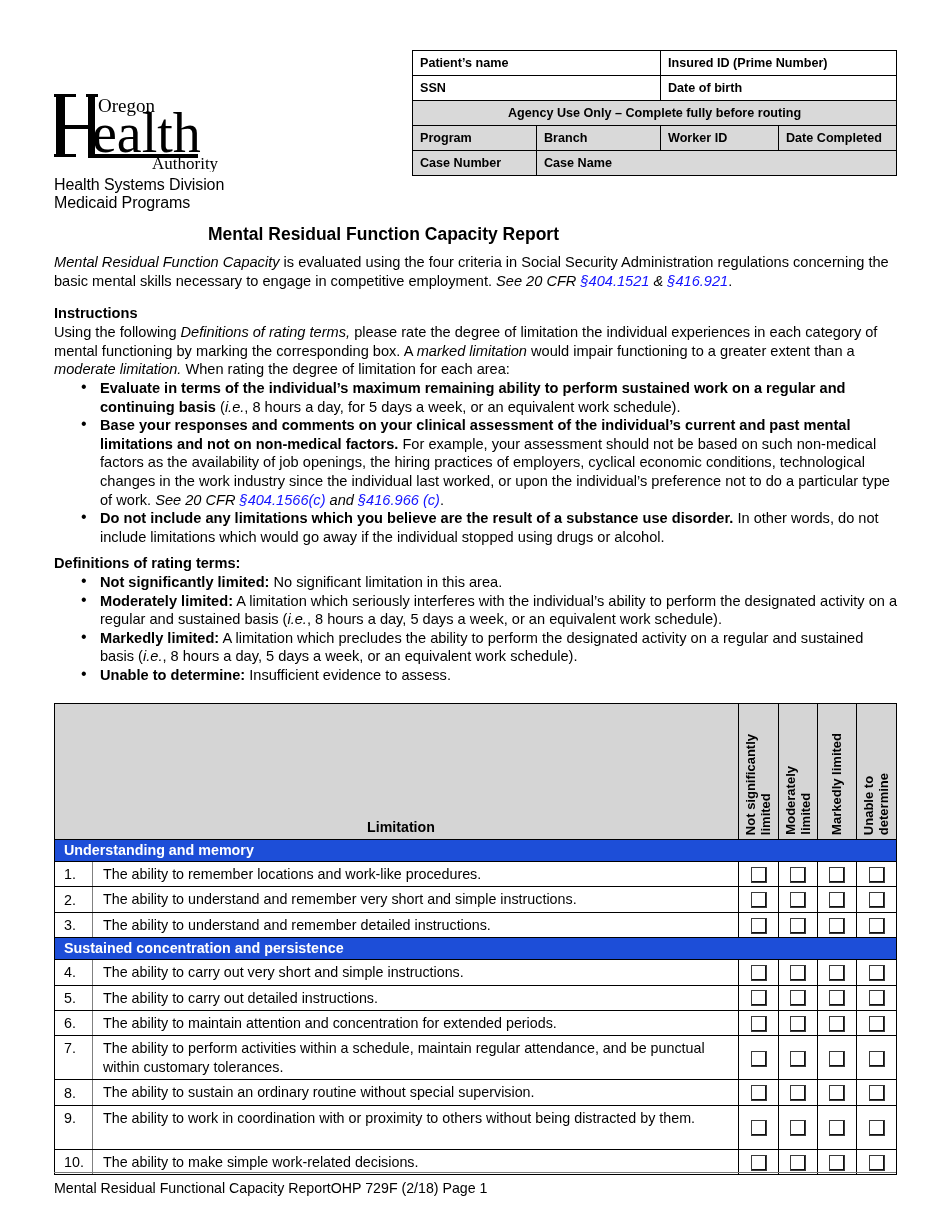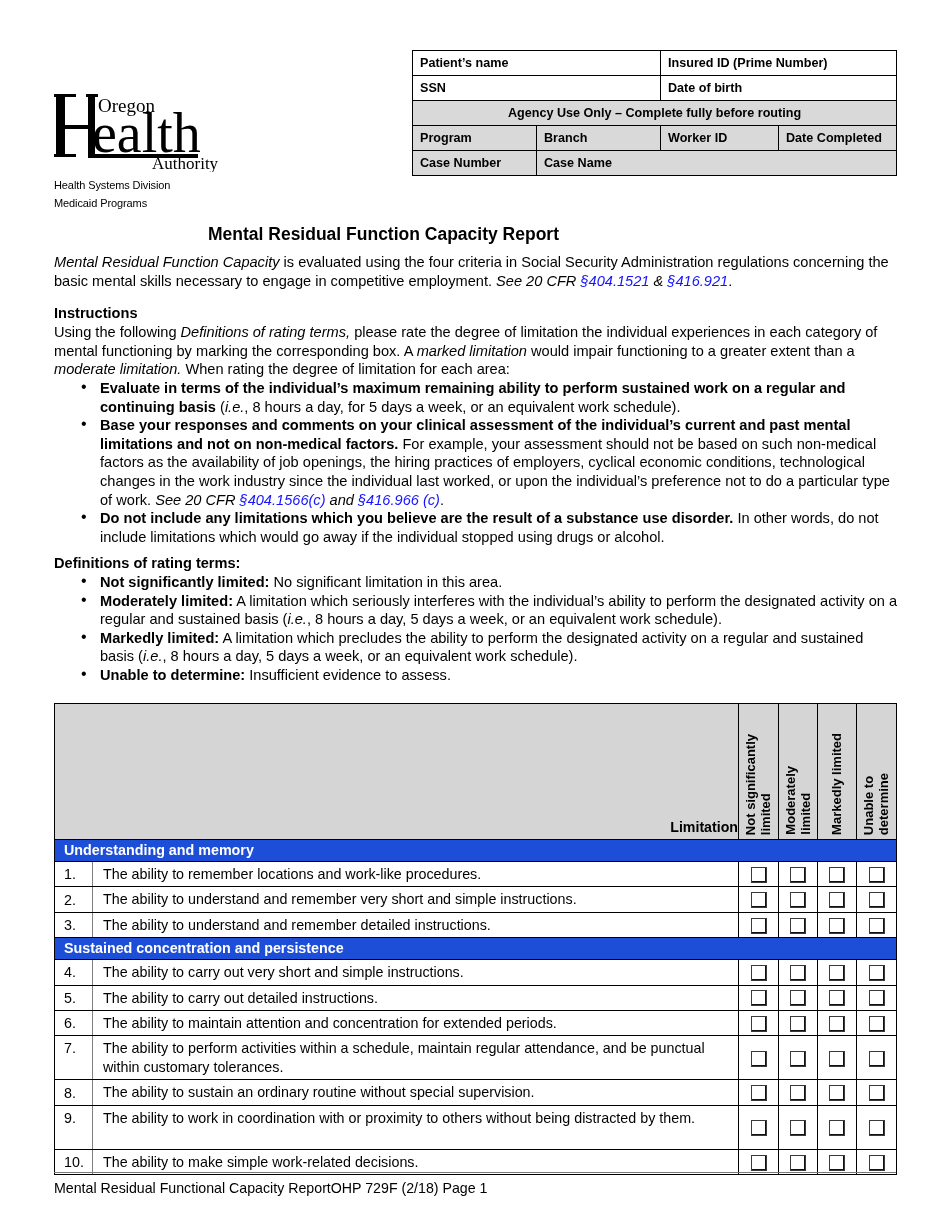--- a/index.html
+++ b/index.html
@@ -33,21 +33,21 @@
     width: 340px;
   }
   .oha-logo {
     position: relative;
     width: 178px;
     height: 82px;
   }
   .oha-logo svg { display: block; }
   .logo-sub {
     margin-top: 4px;
-    font-size: 11px;
+    font-size: 16px;
     line-height: 18px;
     color: #000;
     letter-spacing: -0.1px;
   }
 
   
   .patient-table {
     position: absolute;
     left: 358px; top: 0px;
     width: 484px;
@@ -162,21 +162,21 @@
   .hdr-row td {
     background: #d5d5d5;
     height: 136px;
     vertical-align: bottom;
     border-bottom: 1.3px solid #000;
   }
   .hdr-limitation {
     font-size: 14.2px;
     font-weight: bold;
     padding: 0 0 4px 9px !important;
-    text-align: right;
+    text-align: center;
   }
   .rot-cell {
     position: relative;
     text-align: center;
   }
   .rot-inner {
     writing-mode: vertical-rl;
     transform: rotate(180deg);
     font-size: 13px;
     font-weight: bold;

